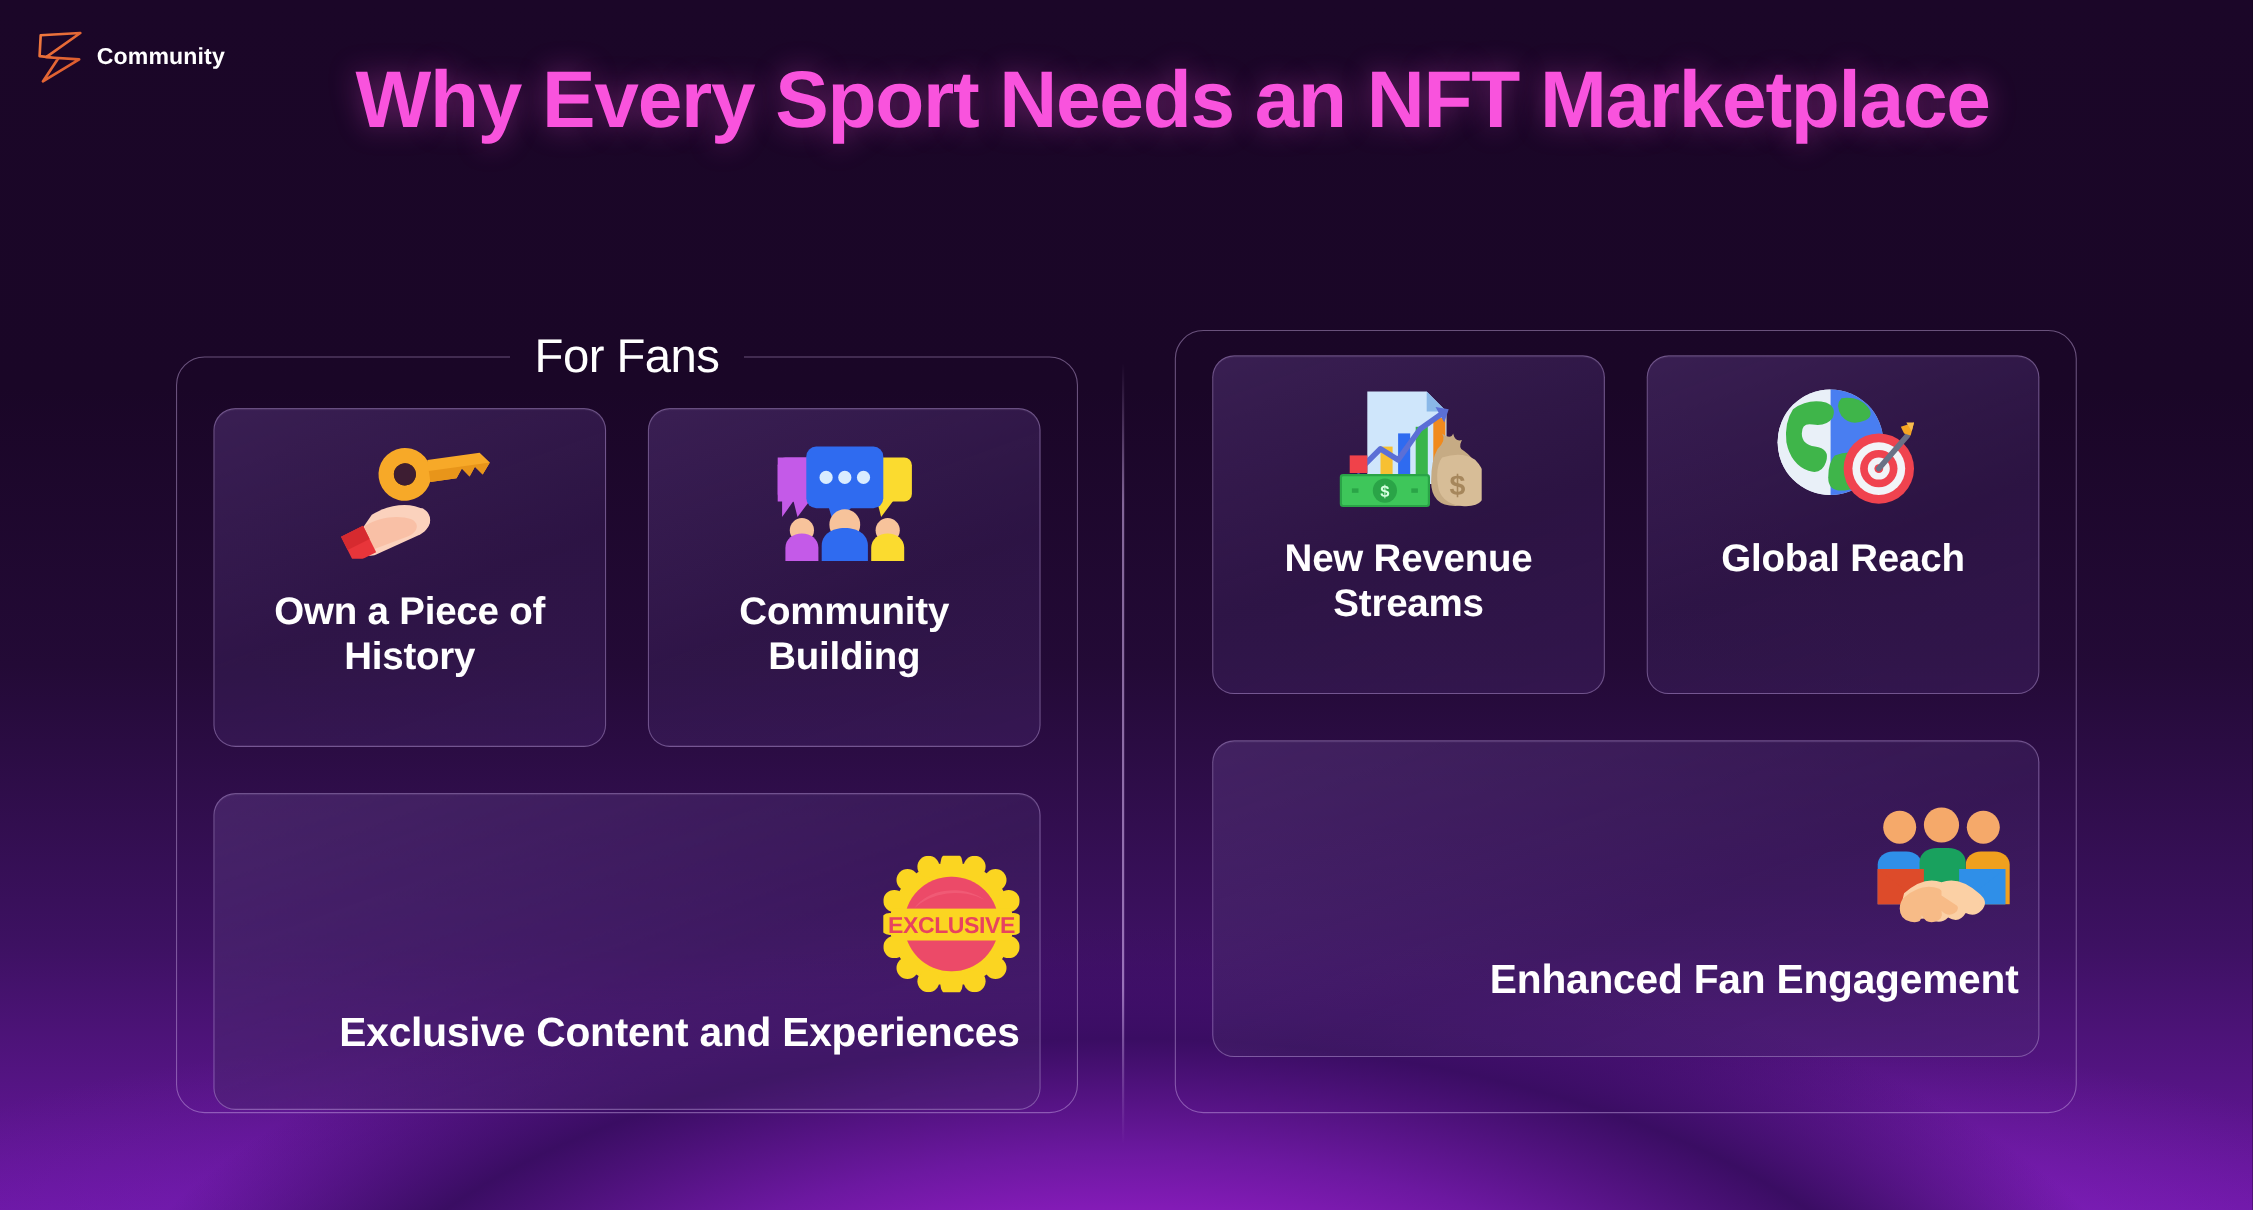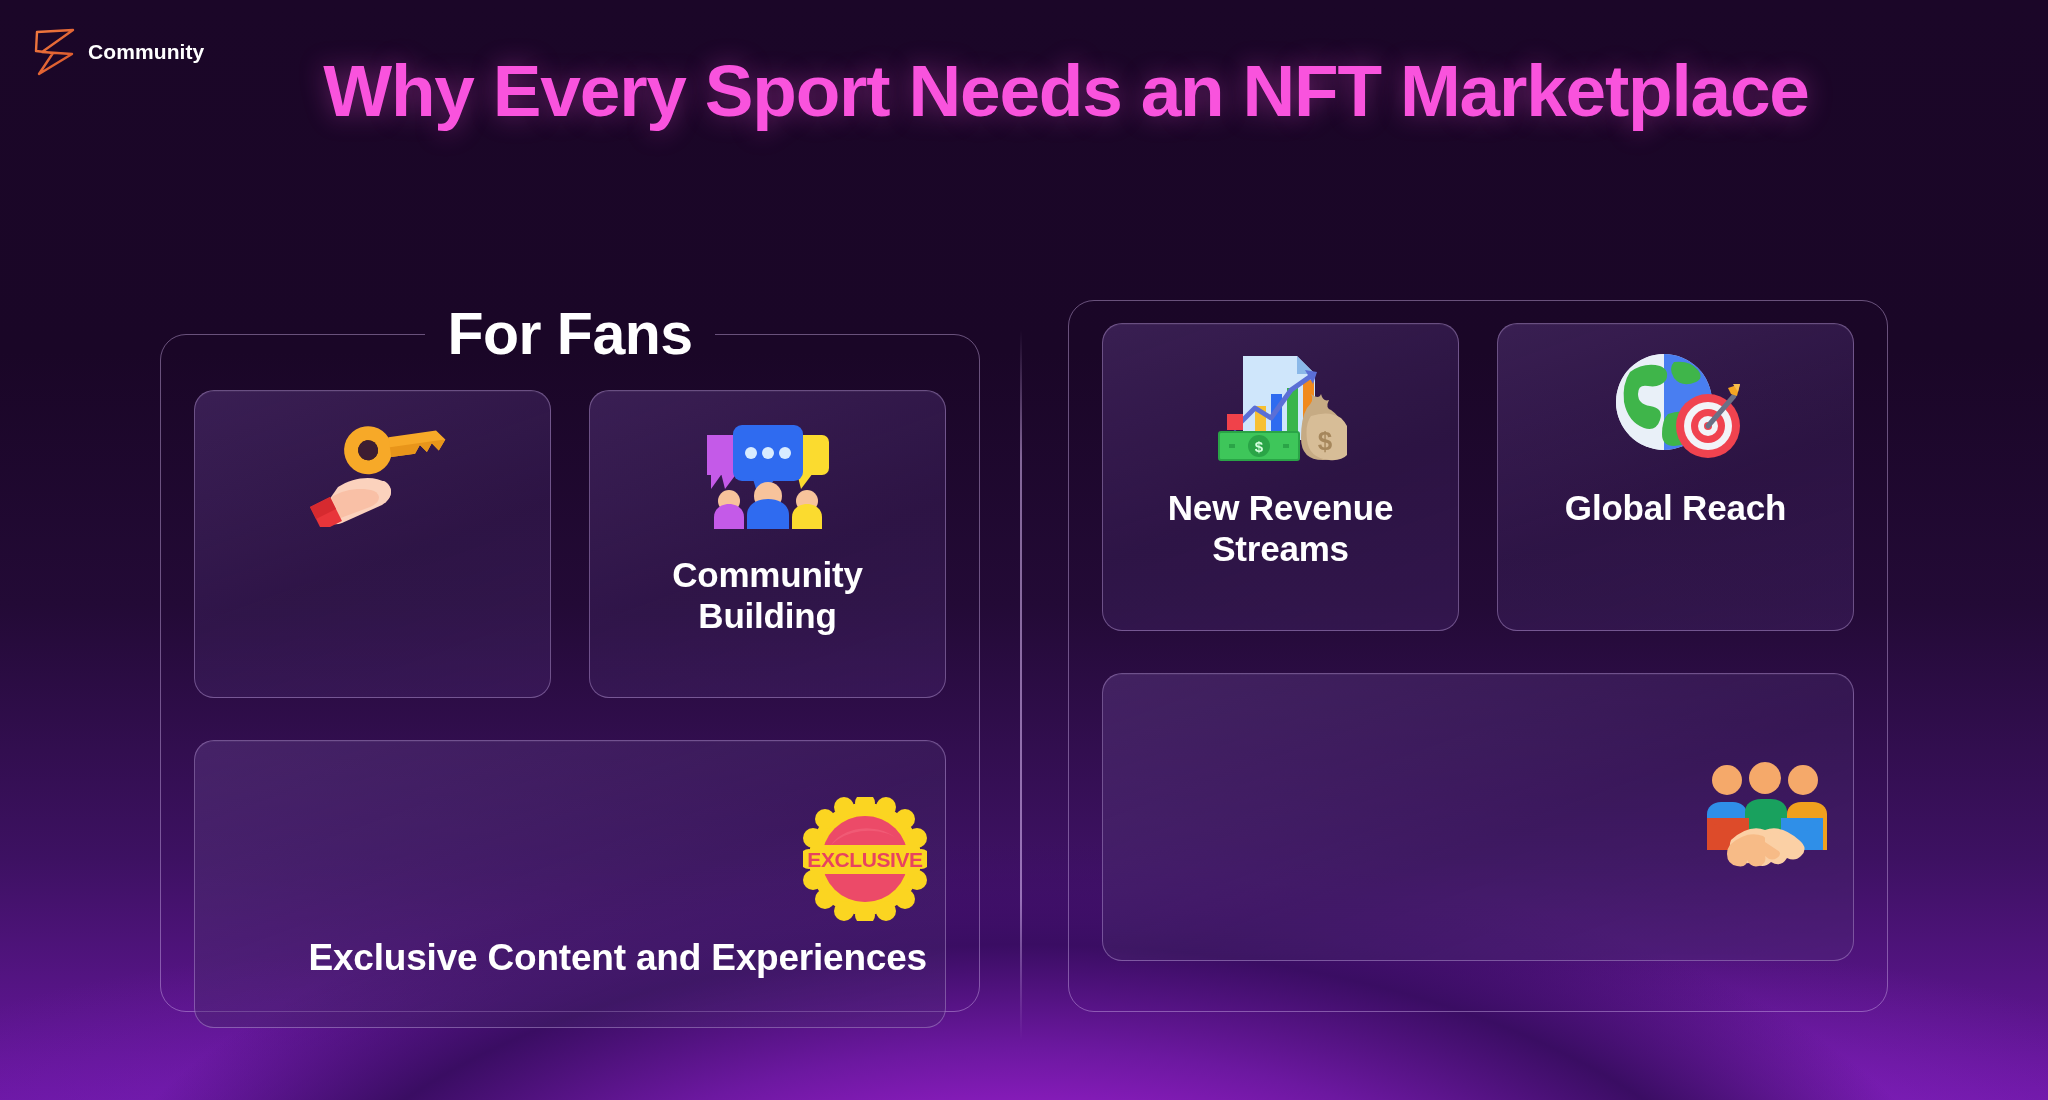--- a/index.html
+++ b/index.html
@@ -62,21 +62,21 @@
   fieldset.panel {
     width:820px; height:712px;
     border:1.6px solid rgba(214,186,240,.42);
     border-radius:26px;
     padding:22px 26px 26px 26px;
     background:transparent;
   }
   fieldset.panel legend {
     padding:0 22px;
     color:#ffffff;
-    font-size:59px; font-weight:700; letter-spacing:-.5px;
+    font-size:43px; font-weight:400; letter-spacing:-.5px;
     margin-left:auto; margin-right:auto;
     text-align:right;
   }
 
   .row-top { display:flex; gap:38px; justify-content:center; }
   .card {
     border:1.4px solid rgba(208,178,236,.38);
     border-radius:20px;
     background:linear-gradient(160deg, rgba(92,58,130,.48) 0%, rgba(66,38,100,.40) 55%, rgba(78,44,118,.34) 100%);
     box-shadow:inset 0 1px 0 rgba(255,255,255,.05);
@@ -165,20 +165,21 @@
               </g>
               <g transform="translate(10,52)">
                 <path d="M30 16 C46 6 66 4 78 12 C86 18 84 28 74 34 L34 52 C24 56 14 50 12 42 Z" fill="#fbd2bd"></path>
                 <path d="M24 26 C36 18 54 16 66 20 C74 24 72 32 62 36 L30 48 C22 50 16 46 15 40 Z" fill="#f9c0a6"></path>
                 <path d="M76 10 C84 14 86 24 78 30 L70 34 C78 26 78 16 70 10 Z" fill="#fbd2bd"></path>
                 <path d="M2 36 L22 26 L34 50 L14 60 Z" fill="#e8353a"></path>
                 <path d="M2 36 L22 26 L28 38 L8 48 Z" fill="#d62a2f"></path>
               </g>
             </svg>
           </div>
+          <div class="card-label">Own a Piece of History</div>
         </div>
 
         <div class="card small">
           <div class="icon-box">
             <svg width="134" height="112" viewBox="0 0 134 112">
               <path d="M6 18 h44 v40 h-30 l-10 14 v-14 h-4 z" rx="6" fill="#c45ae8"></path>
               <rect x="6" y="18" width="44" height="40" rx="7" fill="#c45ae8"></rect>
               <path d="M20 56 l4 16 l12 -16 z" fill="#c45ae8"></path>
               <rect x="84" y="18" width="44" height="40" rx="7" fill="#fbdb2f"></rect>
               <path d="M96 56 l4 16 l12 -16 z" fill="#fbdb2f"></path>
@@ -300,17 +301,18 @@
             <path d="M50 92 v-38 c0-8 7-13 16-13 h10 c9 0 16 5 16 13 v38 z" fill="#19a15e"></path>
             <path d="M12 60 L54 60 L54 92 L12 92 Z" fill="#dd4b2a"></path>
             <path d="M12 60 L54 92 L12 92 Z" fill="#dd4b2a"></path>
             <path d="M86 60 L128 60 L128 92 L86 92 Z" fill="#2f8fe8"></path>
             <path d="M128 60 L86 92 L128 92 Z" fill="#2f8fe8"></path>
             <path d="M36 82 q18 -16 34 -10 q16 -6 34 10 q10 8 2 16 q-6 6 -14 2 q-6 10 -16 4 q-8 8 -18 0 q-10 4 -18 -4 q-8 -8 -4 -18 z" fill="#fbd0a5"></path>
             <path d="M36 86 q16 -14 32 -8 l14 12 q6 6 0 10 q-6 4 -12 -2 q2 8 -6 10 q-8 2 -12 -6 q0 8 -10 6 q-10 -2 -10 -12 q0 -6 4 -10 z" fill="#f7bb87"></path>
             <path d="M70 78 q16 -8 30 4 q8 8 2 14 q-6 6 -14 0 l-18 -12 z" fill="#fbd0a5"></path>
           </svg>
         </div>
+        <div class="card-label">Enhanced Fan Engagement</div>
       </div>
     </fieldset>
 
   </div>
 </div>
 
 </body></html>

